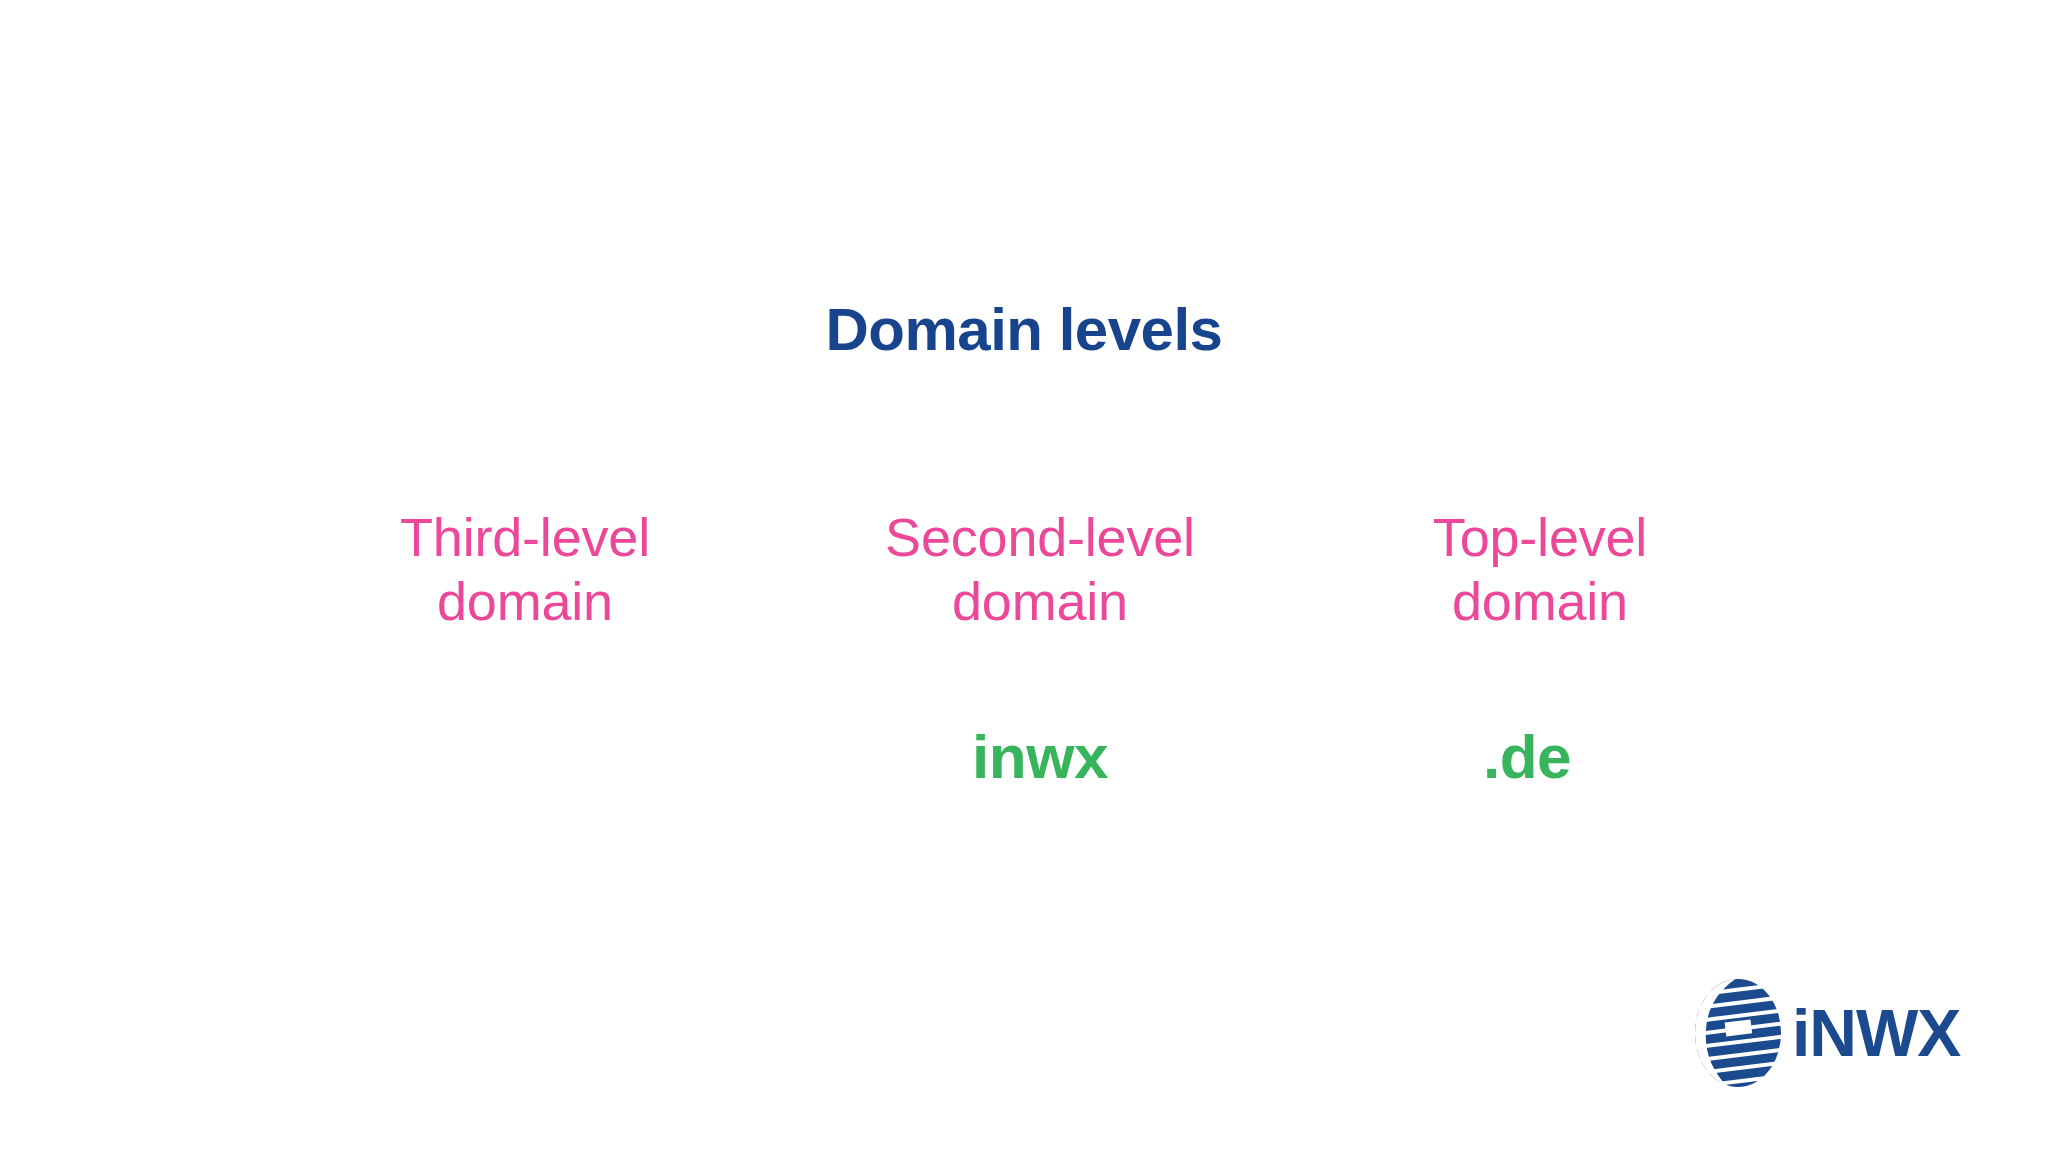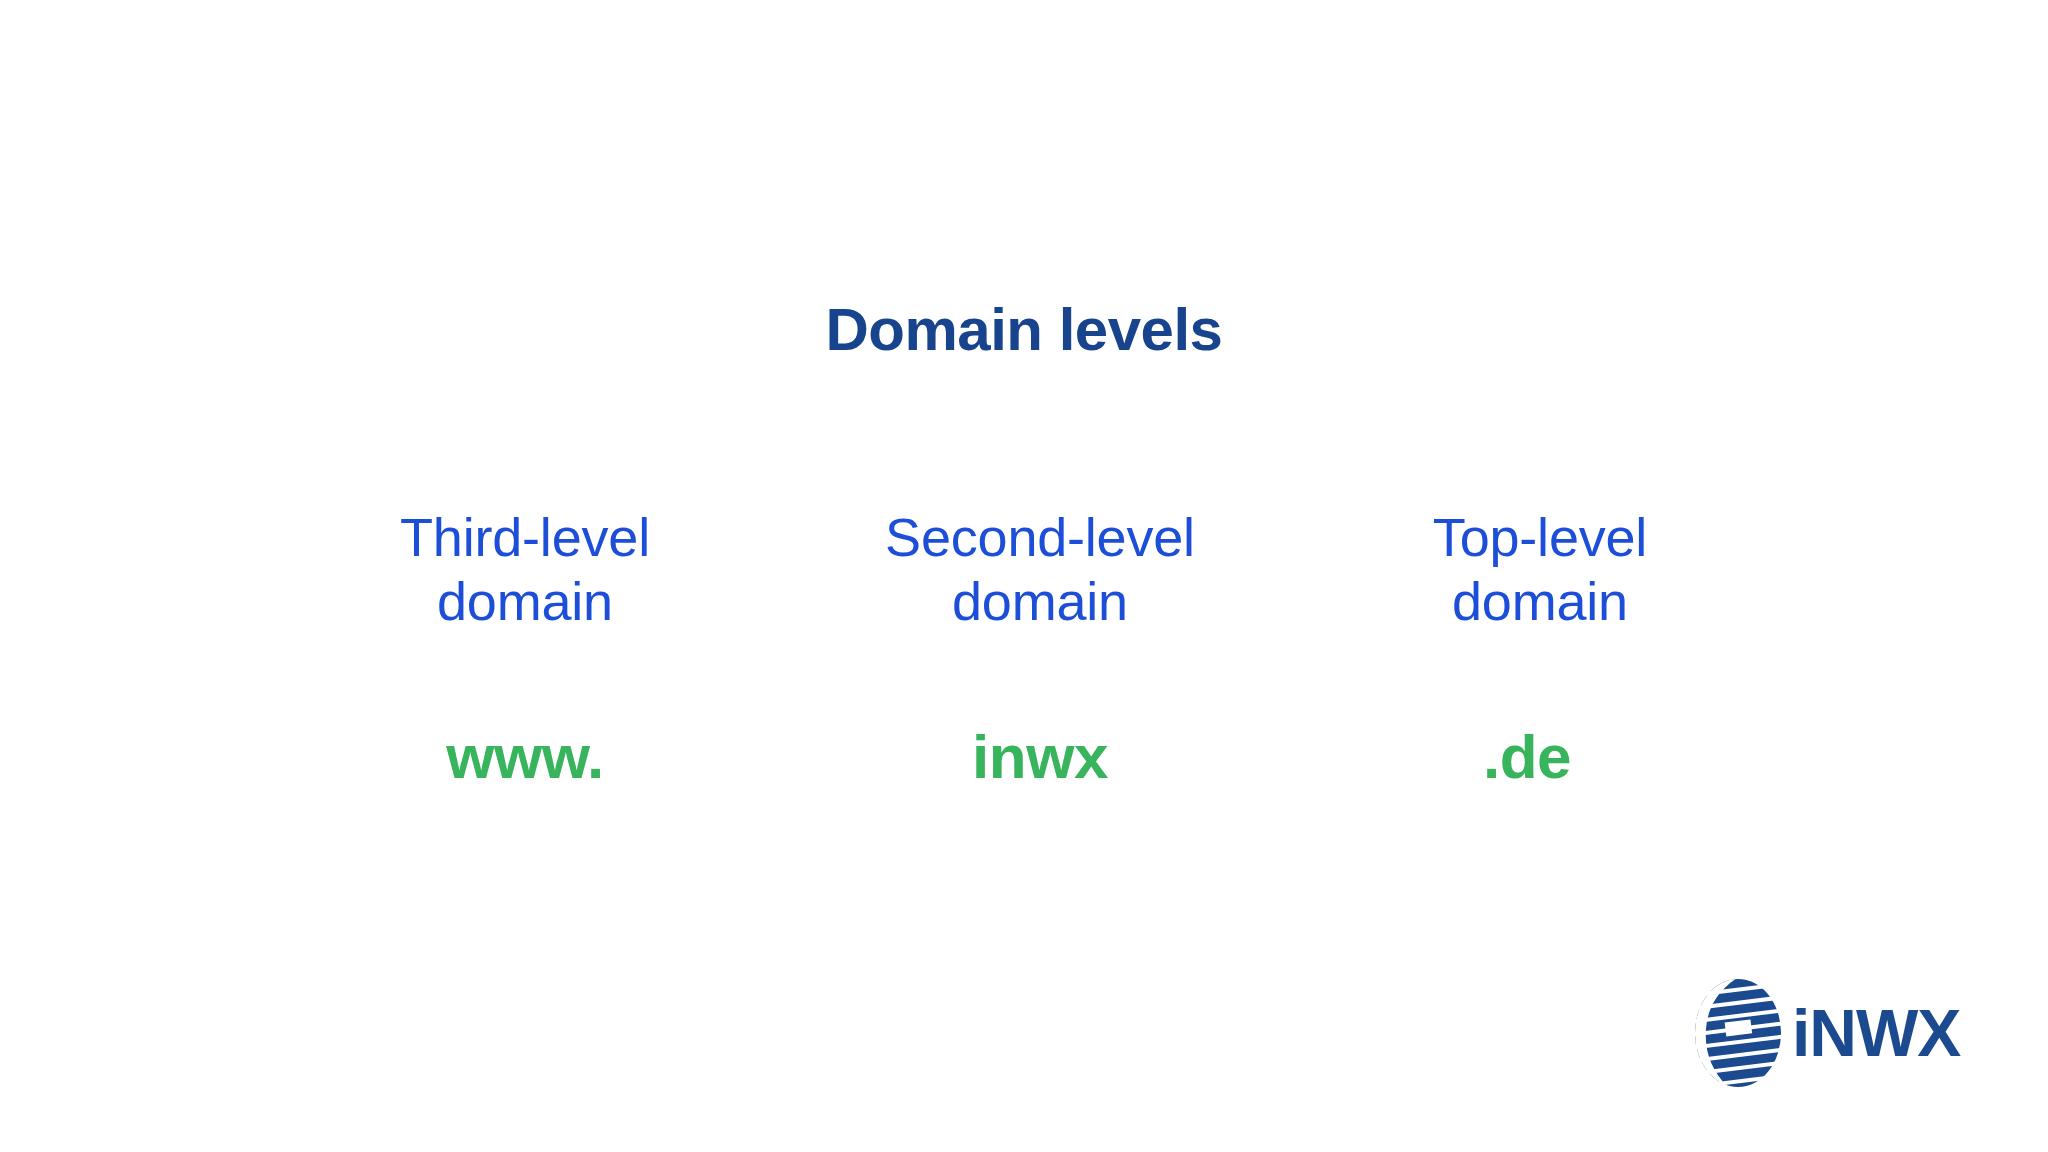--- a/index.html
+++ b/index.html
@@ -56,21 +56,21 @@
 
   .col-0 { width: 470px; }
   .col-1 { width: 470px; }
   .col-2 { width: 440px; }
 
   .col-label {
     font-size: 54px;
     line-height: 1.19;
     font-weight: 400;
     letter-spacing: -0.2px;
-    color: #1d4ed8;
+    color: #ec4899;
     white-space: pre-line;
   }
 
   .col-value {
     margin-top: 90px;
     font-size: 62px;
     line-height: 1.05;
     font-weight: 700;
     letter-spacing: -0.5px;
     color: #37B45C;
@@ -114,21 +114,20 @@
 
 <div class="slide">
 
   <h1 class="slide-title">Domain levels</h1>
 
   <div class="columns">
 
     <div class="column col-0">
       <div class="col-label">Third-level
 domain</div>
-      <div class="col-value">www.</div>
     </div>
 
     <div class="column col-1">
       <div class="col-label">Second-level
 domain</div>
       <div class="col-value">inwx</div>
     </div>
 
     <div class="column col-2">
       <div class="col-label">Top-level

